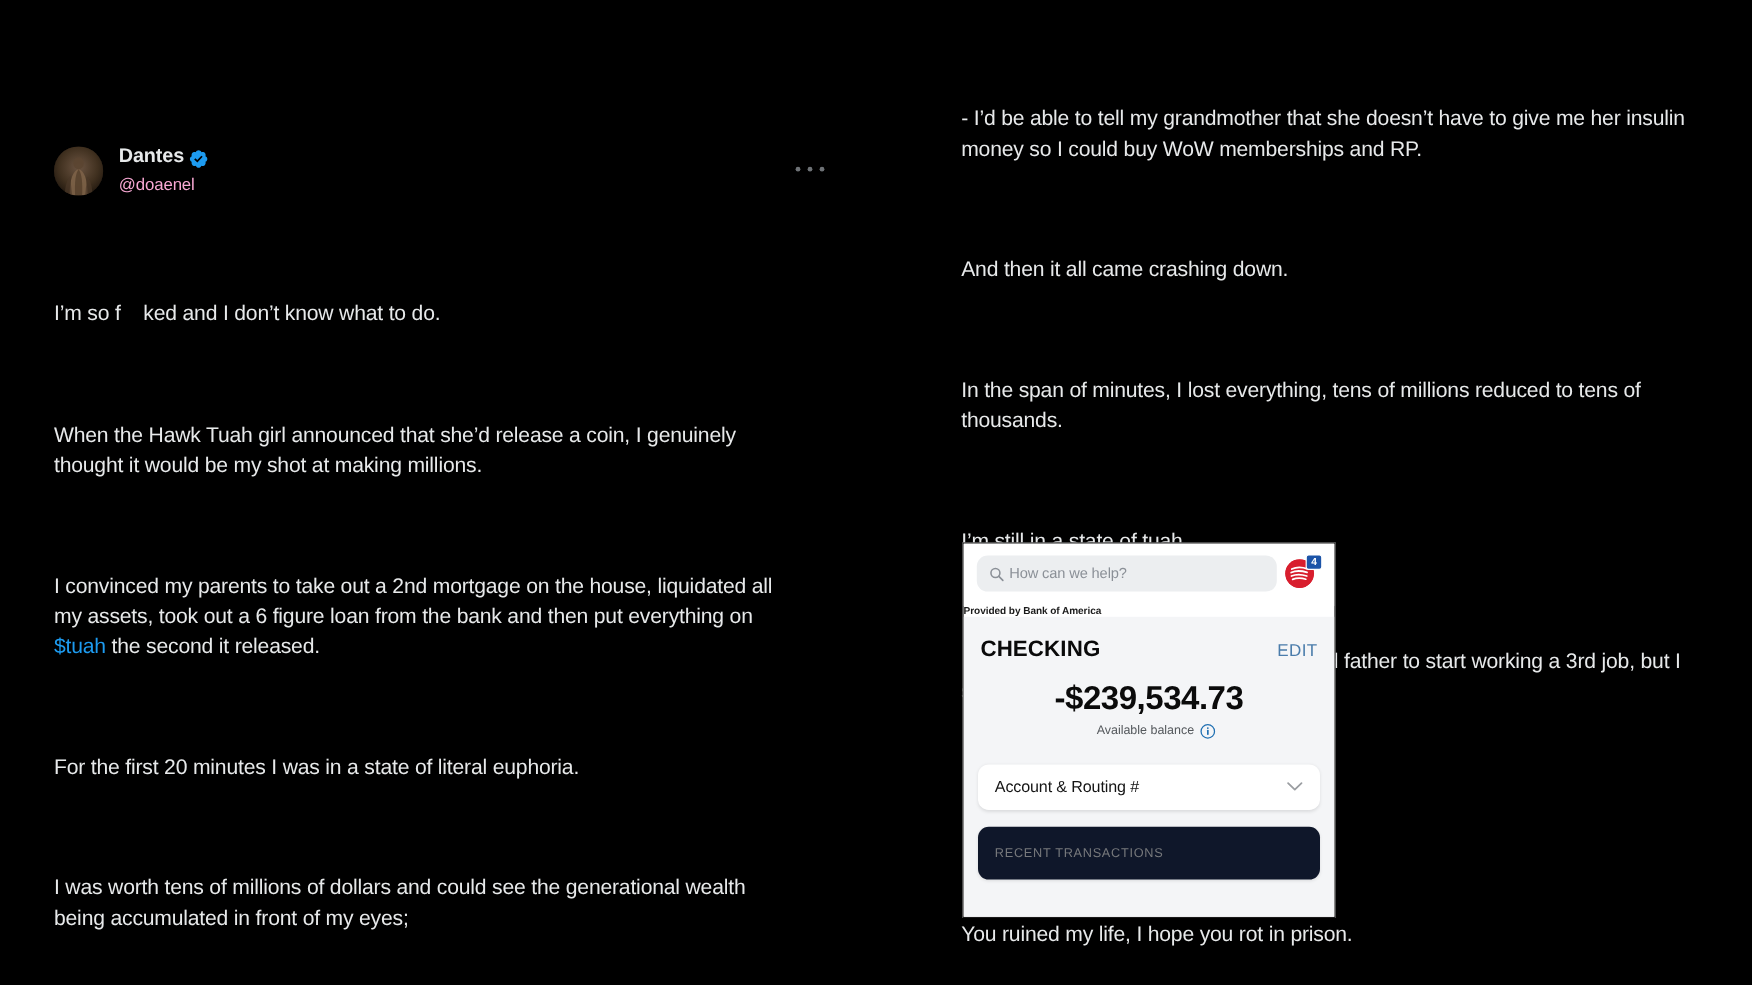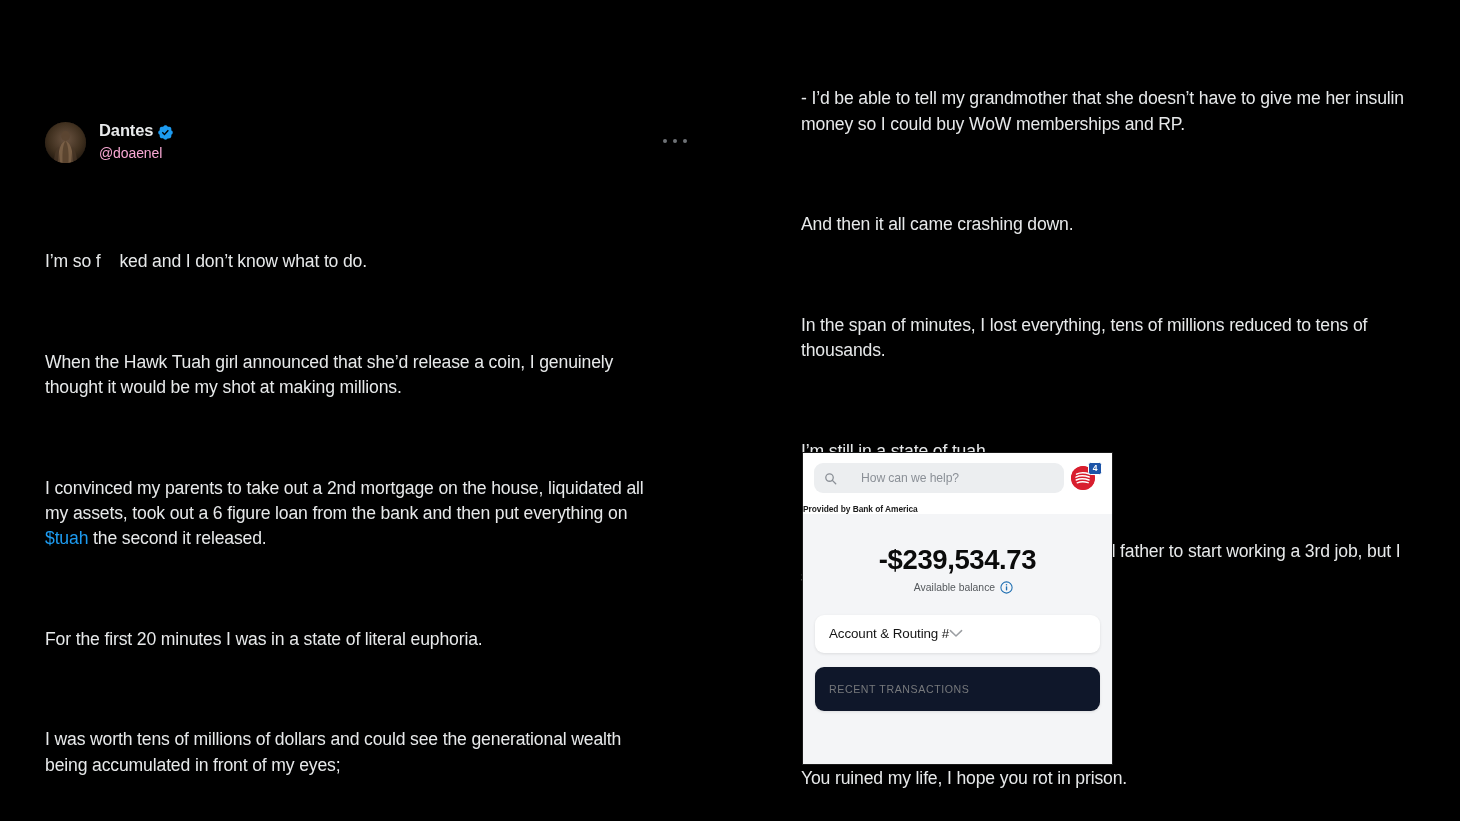--- a/index.html
+++ b/index.html
@@ -82,21 +82,21 @@
     height:52px; background:#ffffff;
     padding:10px 11px 0 11px;
     display:flex; align-items:flex-start; gap:7px;
   }
 
   .bank-search {
     flex:1; height:30px;
     background:#eceef0;
     border-radius:9px;
     display:flex; align-items:center;
-    padding:0 10px; gap:24px;
+    padding:0 10px; gap:4px;
   }
   .bank-search .mag { width:13px; height:13px; flex:0 0 auto; }
   .bank-search .mag svg { display:block; width:13px; height:13px; }
   .bank-search-ph {
     color:#8b9097; font-size:12.2px; letter-spacing:-0.1px;
     line-height:14px; white-space:nowrap;
   }
 
   .boa-logo-wrap { position:relative; width:30px; height:30px; flex:0 0 auto; }
   .boa-logo {
@@ -146,21 +146,21 @@
   .balance-sub-text { color:#54585c; font-size:10.4px; letter-spacing:0; }
   .info-icon { width:13px; height:13px; display:block; }
   .info-icon svg { display:block; width:13px; height:13px; }
 
   .bank-tile {
     margin:21px 12px 0 12px;
     background:#ffffff;
     border-radius:9px;
     box-shadow:0 1px 3px rgba(0,0,0,0.10);
     height:38px;
-    display:flex; align-items:center; 
+    display:flex; align-items:center; justify-content:space-between;
     padding:0 14px;
   }
   .bank-tile-label { color:#141414; font-size:13.4px; letter-spacing:-0.1px; }
   .chevron { width:14px; height:9px; display:block; }
   .chevron svg { display:block; width:14px; height:9px; }
 
   .bank-tile-transactions {
     margin:14px 12px 0 12px;
     background:#0f172a;
     border-radius:9px;
@@ -267,20 +267,24 @@
           </svg>
         </div>
         <div class="boa-badge">4</div>
       </div>
     </div>
 
     <div class="provided-by">Provided by Bank of America</div>
 
     <div class="bank-body">
 
+      <div class="checking-row">
+        <span class="checking-label">CHECKING</span>
+        <span class="edit-link">EDIT</span>
+      </div>
 
       <div class="balance-block">
         <div class="balance-amount">-$239,534.73</div>
         <div class="balance-sub">
           <span class="balance-sub-text">Available balance</span>
           <span class="info-icon">
             <svg viewBox="0 0 16 16" xmlns="http://www.w3.org/2000/svg" aria-hidden="true">
               <circle cx="8" cy="8" r="6.9" fill="none" stroke="#1f6fb2" stroke-width="1.3"></circle>
               <circle cx="8" cy="4.6" r="0.95" fill="#1f6fb2"></circle>
               <rect x="7.2" y="6.4" width="1.7" height="5.2" rx="0.8" fill="#1f6fb2"></rect>

